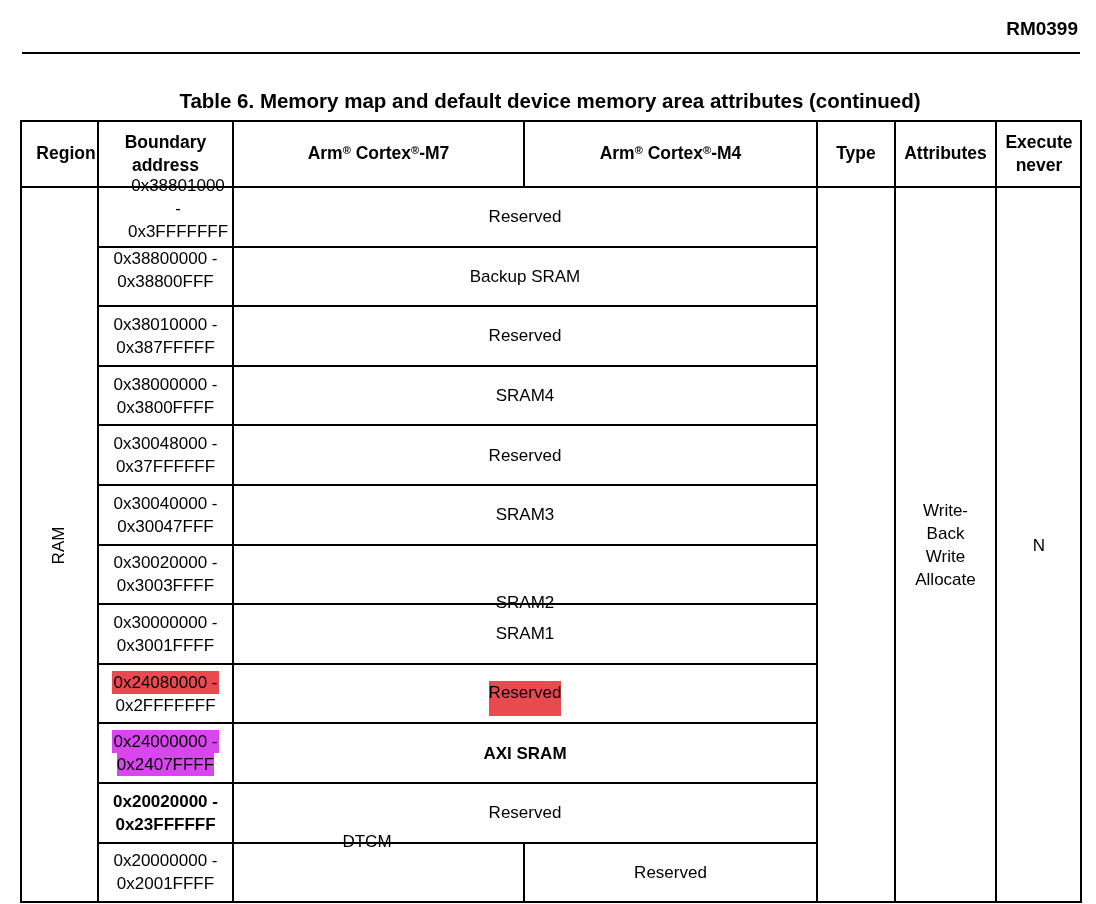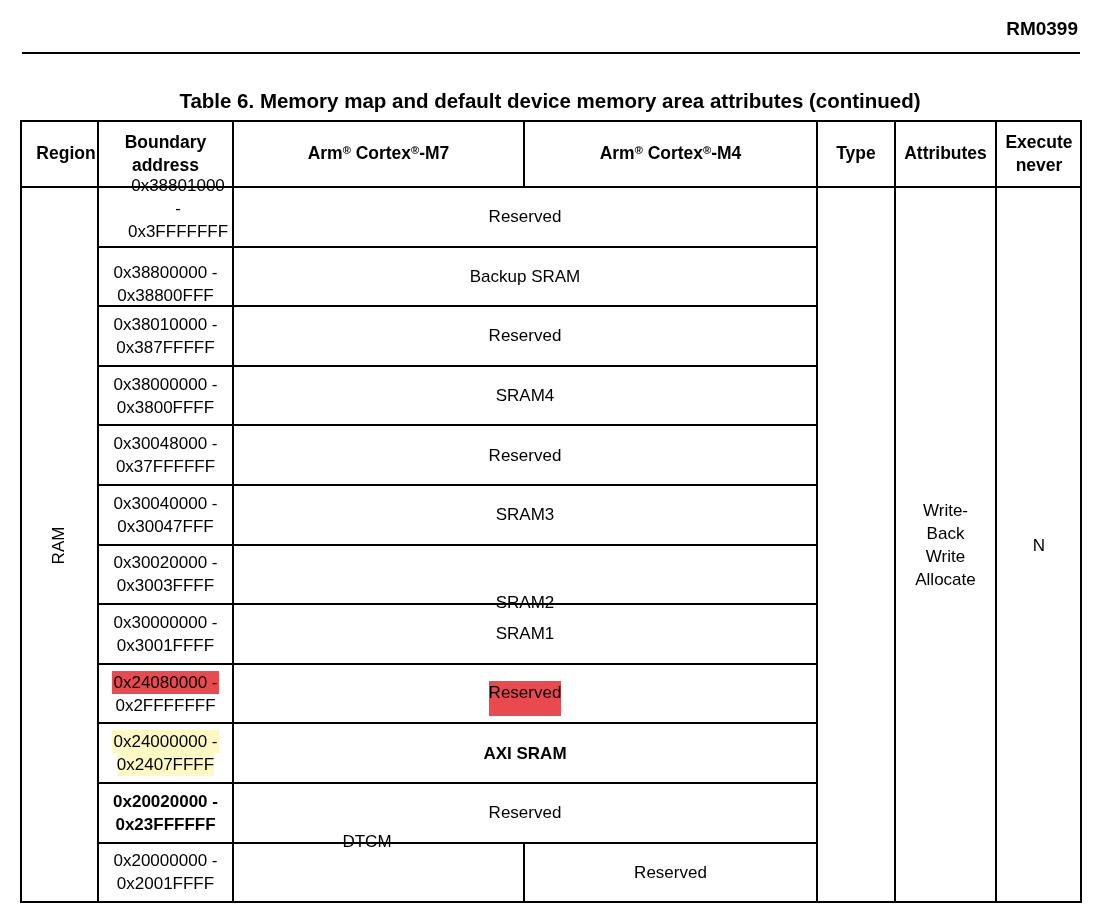--- a/index.html
+++ b/index.html
@@ -11,21 +11,21 @@
              font-weight:bold; font-size:20.5px; }
   .tbl { position:absolute; left:20px; top:120px; width:1062px; height:783px; }
   .cell { position:absolute; box-sizing:border-box; display:flex; align-items:center;
           justify-content:center; text-align:center; font-size:17px; line-height:23px; }
   .hdr { font-weight:bold; font-size:17.5px; line-height:23px; }
   .hline { position:absolute; height:2px; background:#000; }
   .vline { position:absolute; width:2px; background:#000; }
   sup { font-size:11px; vertical-align:top; position:relative; top:-3px; }
   .addr { display:flex; flex-direction:column; align-items:center; }
   .hl-red { background:#e84a4f; }
-  .hl-green { background:#fef9c3; }
+  .hl-green { background:#d946ef; }
   .ram-label { transform:rotate(-90deg); white-space:nowrap; font-size:17px; }
 </style>
 </head>
 <body>
 
 <div class="doc-id">RM0399</div>
 <div class="rule"></div>
 <div class="caption">Table 6. Memory map and default device memory area attributes (continued)</div>
 
 <div class="tbl">
@@ -73,21 +73,21 @@
           <div class="addr">
             <span>0x38801000 -</span>
             <span>0x3FFFFFFF</span>
           </div>
         </div>
         <div class="cell" style="left: 213px; top: 67px; width: 584px; height: 59.6px;">
           <span>Reserved</span>
         </div>
       </div>
       <div>
-        <div class="cell" style="left: 78px; top: 134px; width: 135px; height: 59.6px;">
+        <div class="cell" style="left: 78px; top: 120px; width: 135px; height: 59.6px;">
           <div class="addr">
             <span>0x38800000 -</span>
             <span>0x38800FFF</span>
           </div>
         </div>
         <div class="cell" style="left: 213px; top: 126.6px; width: 584px; height: 59.6px;">
           <span>Backup SRAM</span>
         </div>
         <div class="hline" style="left: 77px; top: 125.6px; width: 721px;"></div>
       </div>

